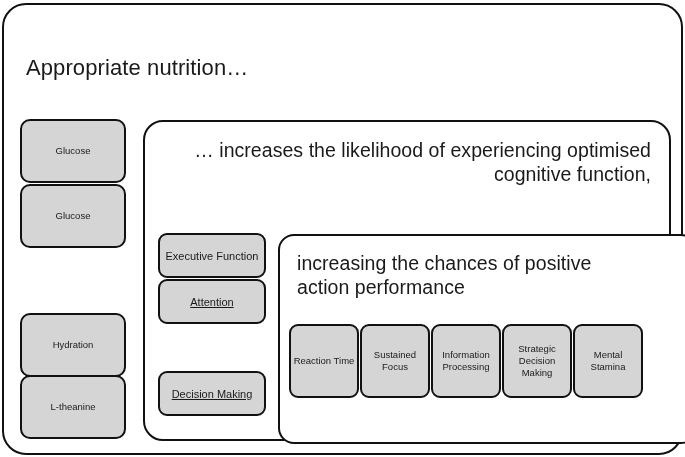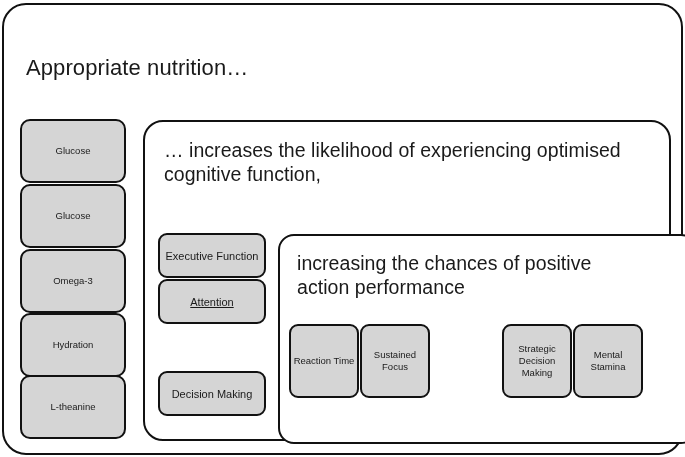--- a/index.html
+++ b/index.html
@@ -59,23 +59,24 @@
     white-space: nowrap;
     margin-top: 28px;
   }
   .panel-heading {
     position: absolute;
     font-size: 19.5px;
     line-height: 24px;
     letter-spacing: 0.05px;
   }
   #cognition-heading {
-    left: 19px;
+    left: 6px;
     top: 16px;
     width: 500px;
+    text-align: right;
   }
   #performance-heading {
     left: 17px;
     top: 15px;
     width: 350px;
   }
 
   
   .chip {
     position: absolute;
@@ -110,21 +111,21 @@
   .cognition-chip {
     left: 13px;
     width: 108px;
     height: 45px;
     border-radius: 9px;
     font-size: 11px;
   }
   #cognition-chip-0 { top: 111px; }
   #cognition-chip-1 { top: 157px; text-decoration: underline; }
   #cognition-chip-2 { top: 203px; }
-  #cognition-chip-3 { top: 249px; }
+  #cognition-chip-3 { top: 249px; text-decoration: underline; }
 
   
   .performance-chip {
     top: 88px;
     width: 70px;
     height: 74px;
     border-radius: 9px;
     font-size: 9.5px;
   }
   #performance-chip-0 { left: 9px; }
@@ -140,23 +141,20 @@
 
   <div class="panel" id="outer-frame">
 
     <div id="page-title">Appropriate nutrition…</div>
 
     <div class="chip nutrient-chip" id="nutrient-0">
       <span>Glucose</span>
     </div>
     <div class="chip nutrient-chip" id="nutrient-1">
       <span>Glucose</span>
-    </div>
-    <div class="chip nutrient-chip" id="nutrient-2">
-      <span>Omega-3</span>
     </div>
     <div class="chip nutrient-chip" id="nutrient-3">
       <span>Hydration</span>
     </div>
     <div class="chip nutrient-chip" id="nutrient-4">
       <span>L-theanine</span>
     </div>
 
     <div class="panel" id="cognition-panel">
 
@@ -175,20 +173,23 @@
       <div class="panel" id="performance-panel">
 
         <div class="panel-heading" id="performance-heading">increasing the chances of positive action performance</div>
 
         <div class="chip performance-chip" id="performance-chip-0">
           <span>Reaction Time</span>
         </div>
         <div class="chip performance-chip" id="performance-chip-1">
           <span>Sustained Focus</span>
         </div>
+        <div class="chip performance-chip" id="performance-chip-2">
+          <span>Information Processing</span>
+        </div>
         <div class="chip performance-chip" id="performance-chip-3">
           <span>Strategic Decision Making</span>
         </div>
         <div class="chip performance-chip" id="performance-chip-4">
           <span>Mental Stamina</span>
         </div>
 
       </div>
     </div>
   </div>

